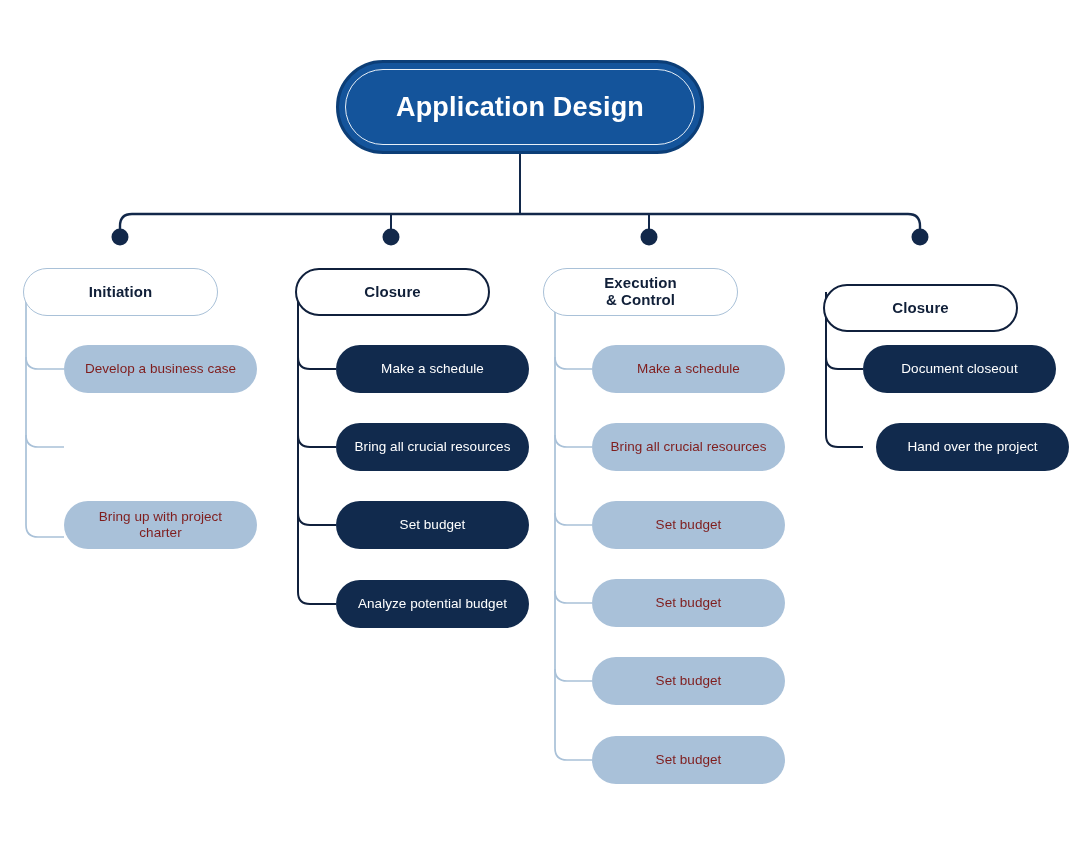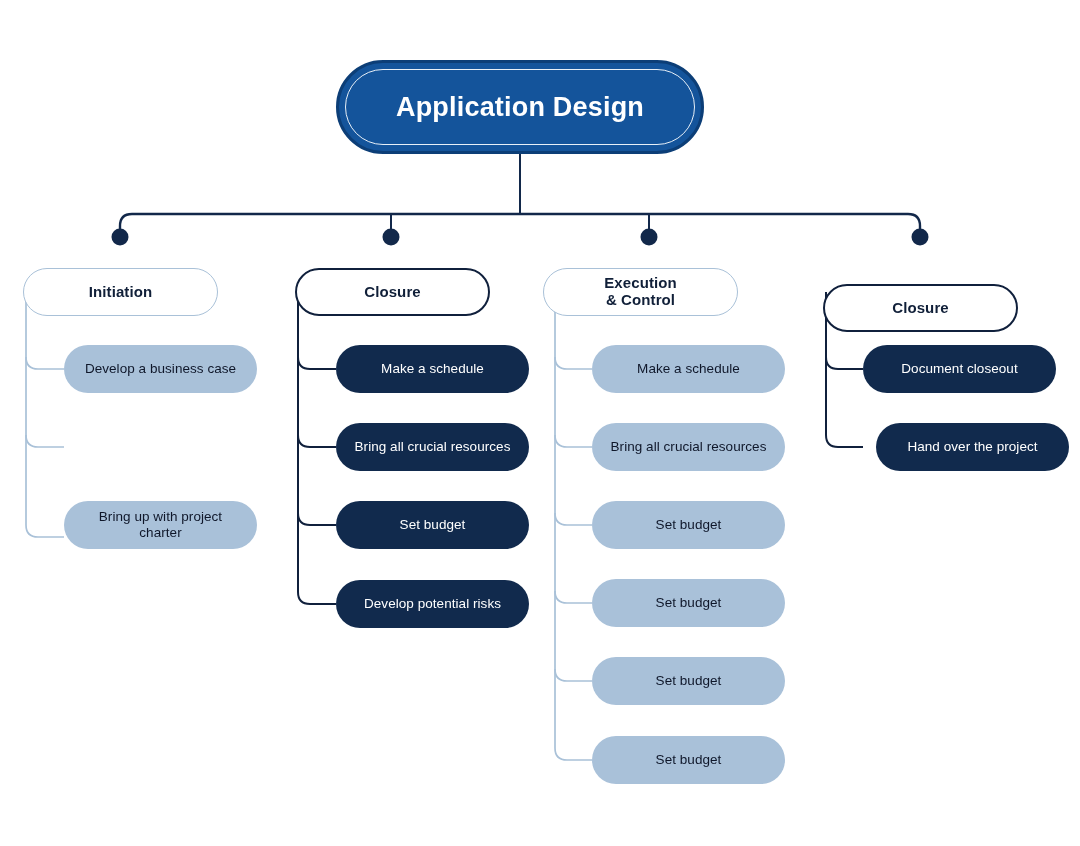--- a/index.html
+++ b/index.html
@@ -103,21 +103,21 @@
     z-index: 3;
   }
   .task-pill .task-label {
     font-size: 13.5px;
     line-height: 1.16;
     letter-spacing: .05px;
   }
   .task-pill.light {
     background: #A9C1D9;
   }
-  .task-pill.light .task-label { color: #0f172a; }
+  .task-pill.light .task-label { color: #7f1d1d; }
   .task-pill.dark {
     background: #112a4d;
   }
   .task-pill.dark .task-label { color: #ffffff; }
 </style>
 </head>
 <body>
 
 <div id="canvas">
 
@@ -189,21 +189,21 @@
   <div class="task-pill dark" style="left:336px; top:345px;">
     <span class="task-label">Make a schedule</span>
   </div>
   <div class="task-pill dark" style="left:336px; top:423px;">
     <span class="task-label">Bring all crucial resources</span>
   </div>
   <div class="task-pill dark" style="left:336px; top:501px;">
     <span class="task-label">Set budget</span>
   </div>
   <div class="task-pill dark" style="left:336px; top:580px;">
-    <span class="task-label">Develop potential risks</span>
+    <span class="task-label">Analyze potential budget</span>
   </div>
 
   <div class="task-pill light" style="left:592px; top:345px;">
     <span class="task-label">Make a schedule</span>
   </div>
   <div class="task-pill light" style="left:592px; top:423px;">
     <span class="task-label">Bring all crucial resources</span>
   </div>
   <div class="task-pill light" style="left:592px; top:501px;">
     <span class="task-label">Set budget</span>

